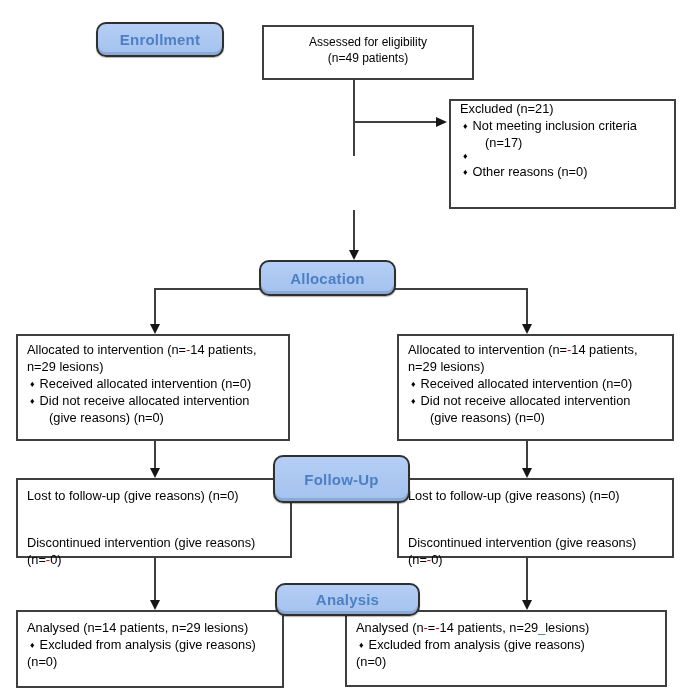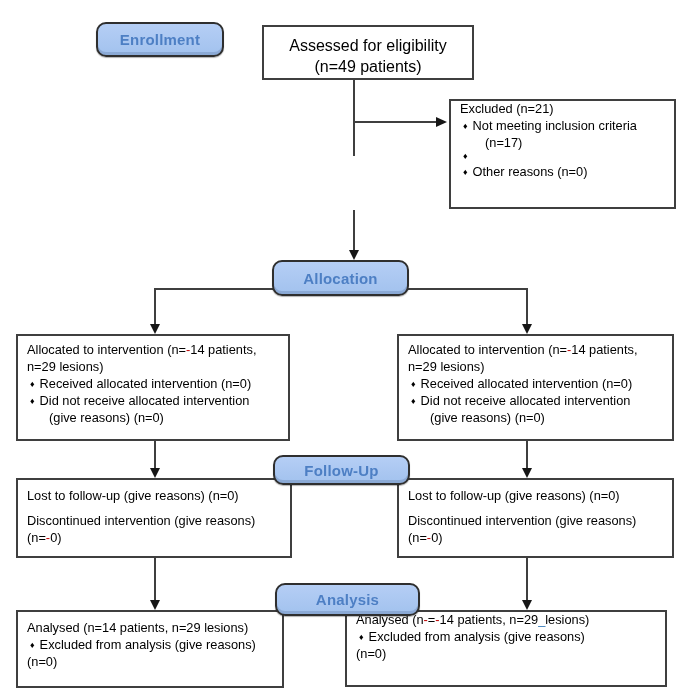--- a/index.html
+++ b/index.html
@@ -6,21 +6,21 @@
   .canvas{
     position:relative;width:685px;height:700px;background:#ffffff;
     font-family:"Liberation Sans",sans-serif;color:#000;overflow:hidden;
   }
   
   .fbox{
     position:absolute;background:#ffffff;border:2px solid #3f3f3f;
     font-size:12.8px;line-height:1.32;z-index:2;box-sizing:border-box;
     padding:6px 9px;
   }
-  .fbox.center{text-align:center;padding-top:8px;font-size:16px;}
+  .fbox.center{text-align:center;padding-top:8px;font-size:12px;}
   
   .badge{
     position:absolute;z-index:4;box-sizing:border-box;
     background:linear-gradient(#b5cef5,#a2c2ee);
     border:2px solid #2f2f2f;border-radius:10px;
     box-shadow:inset 0 -3px 0 rgba(43,72,114,0.20),0 1px 1px rgba(0,0,0,0.30);
     display:flex;align-items:center;justify-content:center;
     color:#4d7fc4;font-weight:bold;font-size:15px;letter-spacing:0.2px;
   }
   
@@ -34,21 +34,21 @@
   .arrow-right{
     position:absolute;width:0;height:0;z-index:1;
     border-top:5px solid transparent;border-bottom:5px solid transparent;
     border-left:11px solid #161616;
   }
   
   .brow{display:flex;align-items:baseline;}
   .blt{font-size:9px;margin:0 5px 0 3px;flex:0 0 auto;position:relative;top:-1px;}
   .sub{padding-left:25px;}
   .sub2{padding-left:22px;}
-  .gap-top{margin-top:8px;}
+  .gap-top{margin-top:30px;}
   .run-red{color:#c00000;}
   .run-blue{color:#2e75b6;}
 </style>
 </head>
 <body>
 
 <div class="canvas">
 
   <div class="vline" style="left:353px;top:80px;height:76px"></div>
   <div class="hline" style="left:354px;top:121px;width:82px"></div>
@@ -69,24 +69,24 @@
   <div class="arrow-down" style="left:522px;top:468px"></div>
 
   <div class="vline" style="left:154px;top:558px;height:42px"></div>
   <div class="arrow-down" style="left:150px;top:600px"></div>
   <div class="vline" style="left:526px;top:558px;height:42px"></div>
   <div class="arrow-down" style="left:522px;top:600px"></div>
 
   <div class="badge" style="left:96px;top:22px;width:128px;height:35px">
     <span>Enrollment</span>
   </div>
-  <div class="badge" style="left:272px;top:260px;width:137px;height:36px">
+  <div class="badge" style="left:259px;top:260px;width:137px;height:36px">
     <span>Allocation</span>
   </div>
-  <div class="badge" style="left:273px;top:455px;width:137px;height:30px">
+  <div class="badge" style="left:273px;top:455px;width:137px;height:48px">
     <span>Follow-Up</span>
   </div>
   <div class="badge" style="left:275px;top:583px;width:145px;height:33px">
     <span>Analysis</span>
   </div>
 
   <div class="fbox center" style="left:262px;top:25px;width:212px;height:55px">
     <div>Assessed for eligibility</div>
     <div>(n=49 patients)</div>
   </div>
@@ -150,21 +150,21 @@
 
   <div class="fbox" style="left:16px;top:610px;width:268px;height:78px;padding-top:8px">
     <div>Analysed (n=14 patients, n=29 lesions)</div>
     <div class="brow">
       <span class="blt">♦</span>
       <span>Excluded from analysis (give reasons)</span>
     </div>
     <div>(n=0)</div>
   </div>
 
-  <div class="fbox" style="left:345px;top:610px;width:322px;height:77px;padding-top:0">
+  <div class="fbox" style="left:345px;top:610px;width:322px;height:77px;padding-top:8px">
     <div><span>Analysed (n</span><span class="run-red">-</span><span>=</span><span class="run-red">-</span><span>14 patients, n=29</span><span class="run-blue">_</span><span>lesions)</span></div>
     <div class="brow">
       <span class="blt">♦</span>
       <span>Excluded from analysis (give reasons)</span>
     </div>
     <div>(n=0)</div>
   </div>
 
 </div>
 

